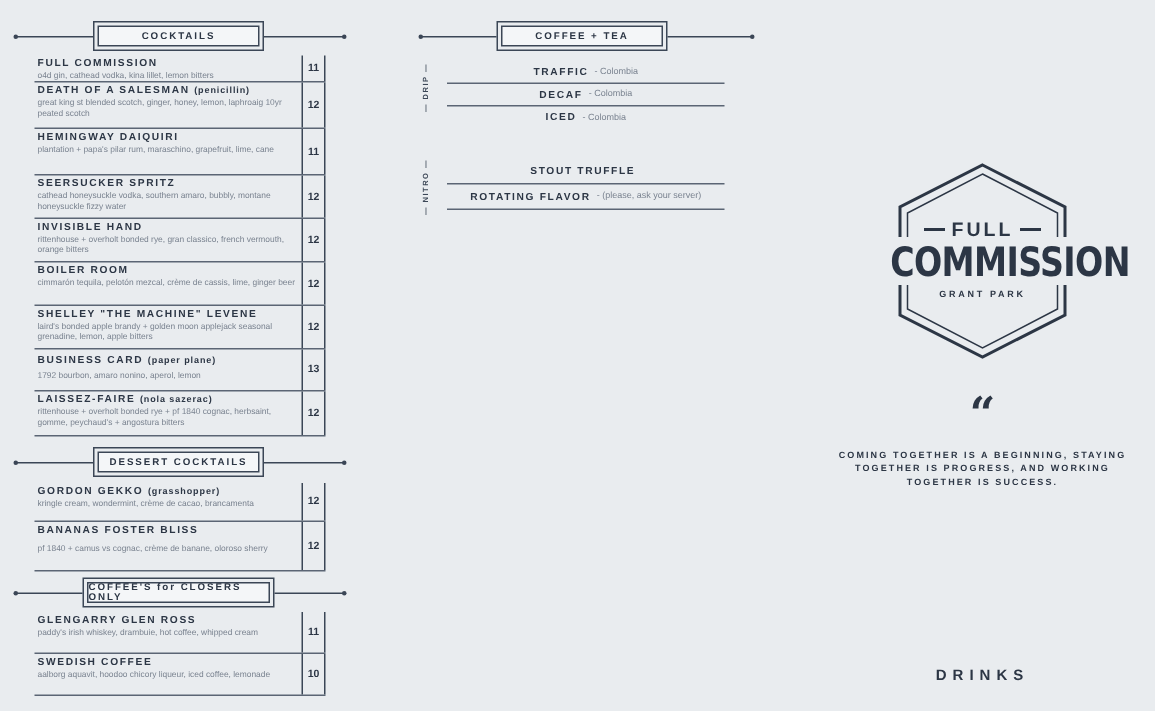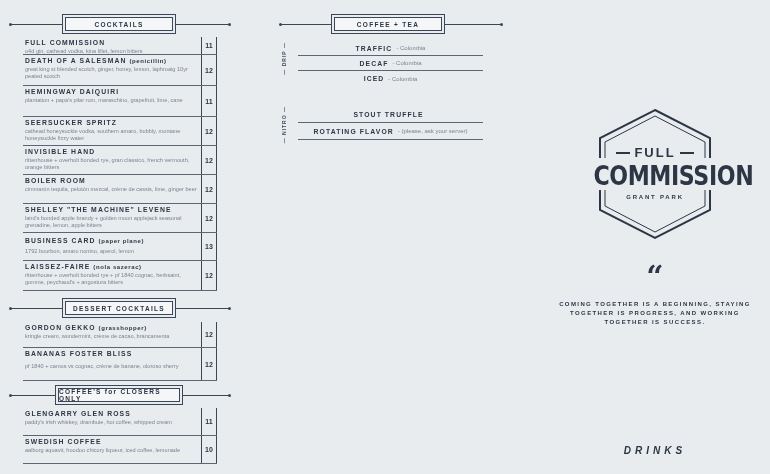--- a/index.html
+++ b/index.html
@@ -140,21 +140,21 @@
     position: absolute; top: 262px; left: 0; width: 230px; text-align: center;
     font-size: 30px; font-weight: bold; color: #2c3645; font-family: "DejaVu Serif", serif;
     line-height: 30px;
   }
   .quote-text {
     position: absolute; top: 300px; left: 10px; width: 210px; text-align: center;
     font-size: 6px; font-weight: bold; letter-spacing: 1.4px; color: #2c3645; line-height: 9px;
   }
   .drinks-label {
     position: absolute; top: 445px; left: 0; width: 230px; text-align: center;
-    font-size: 10px; font-weight: bold; letter-spacing: 4px; color: #2c3645; font-style: italic;
+    font-size: 10px; font-weight: bold; letter-spacing: 4px; color: #2c3645;
   }
 </style>
 </head>
 <body>
 
 <div id="left" class="panel">
 
   <div class="sec-header" style="top:14px; left:0; width:240px;">
     <div class="sec-line" style="left:10px; width:220px;">
       <span class="dot" style="left:-1px;"></span>

